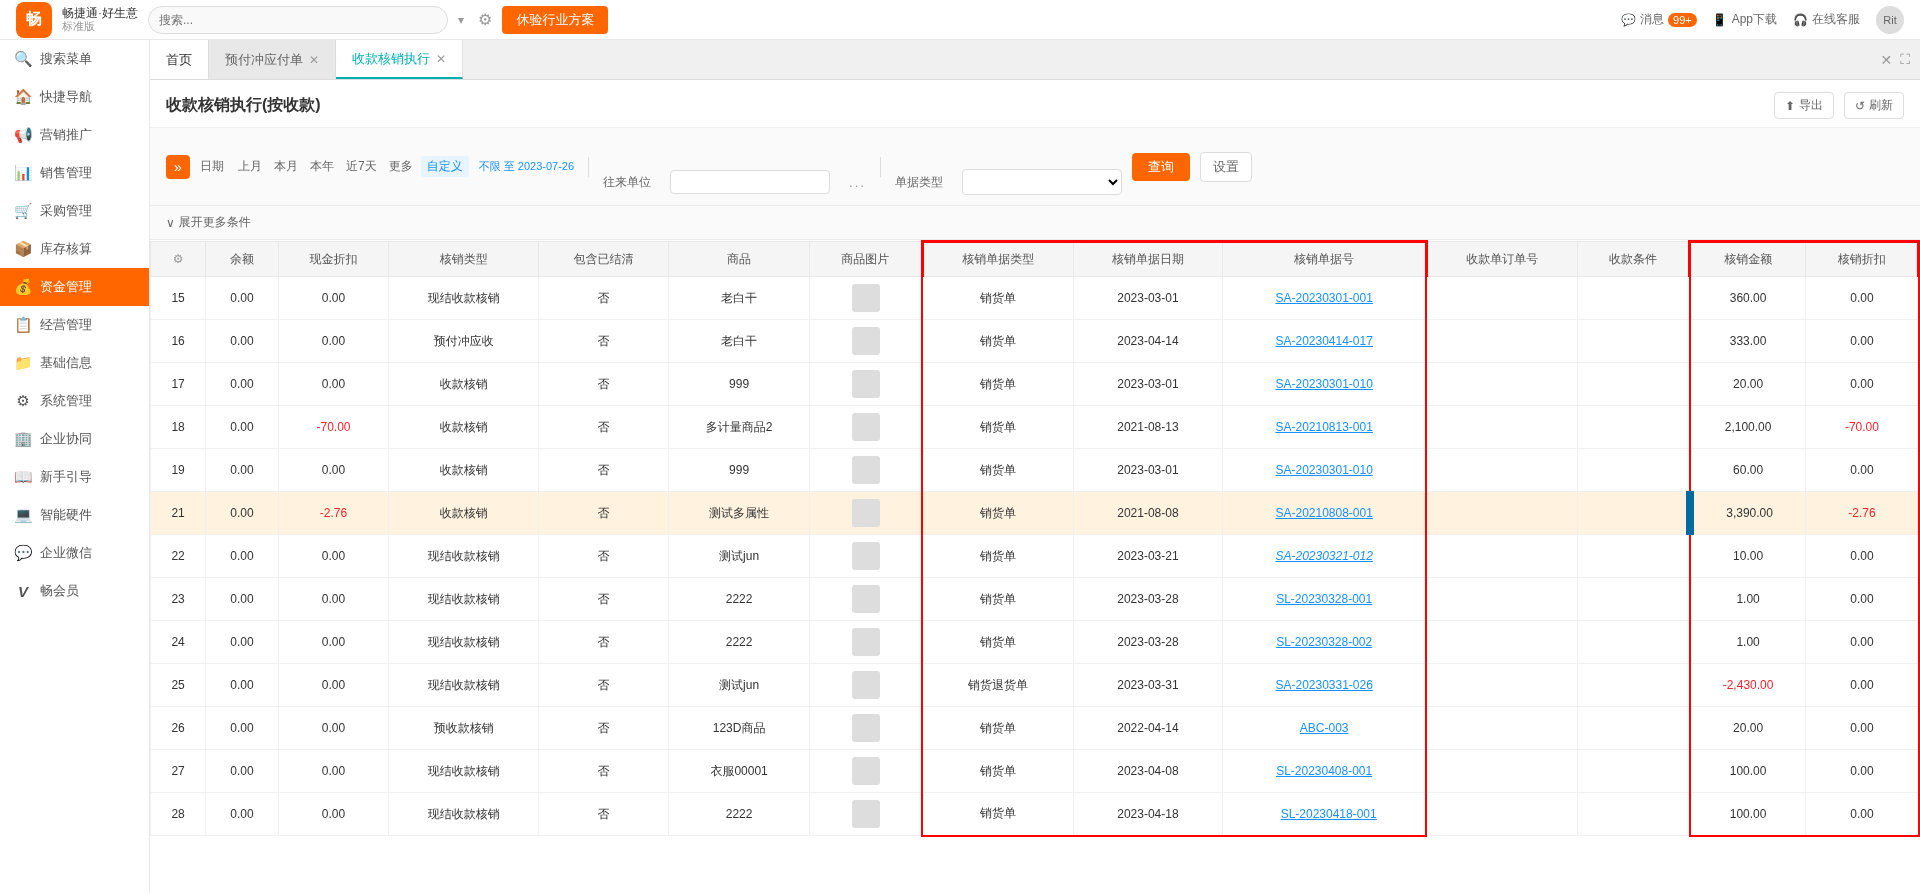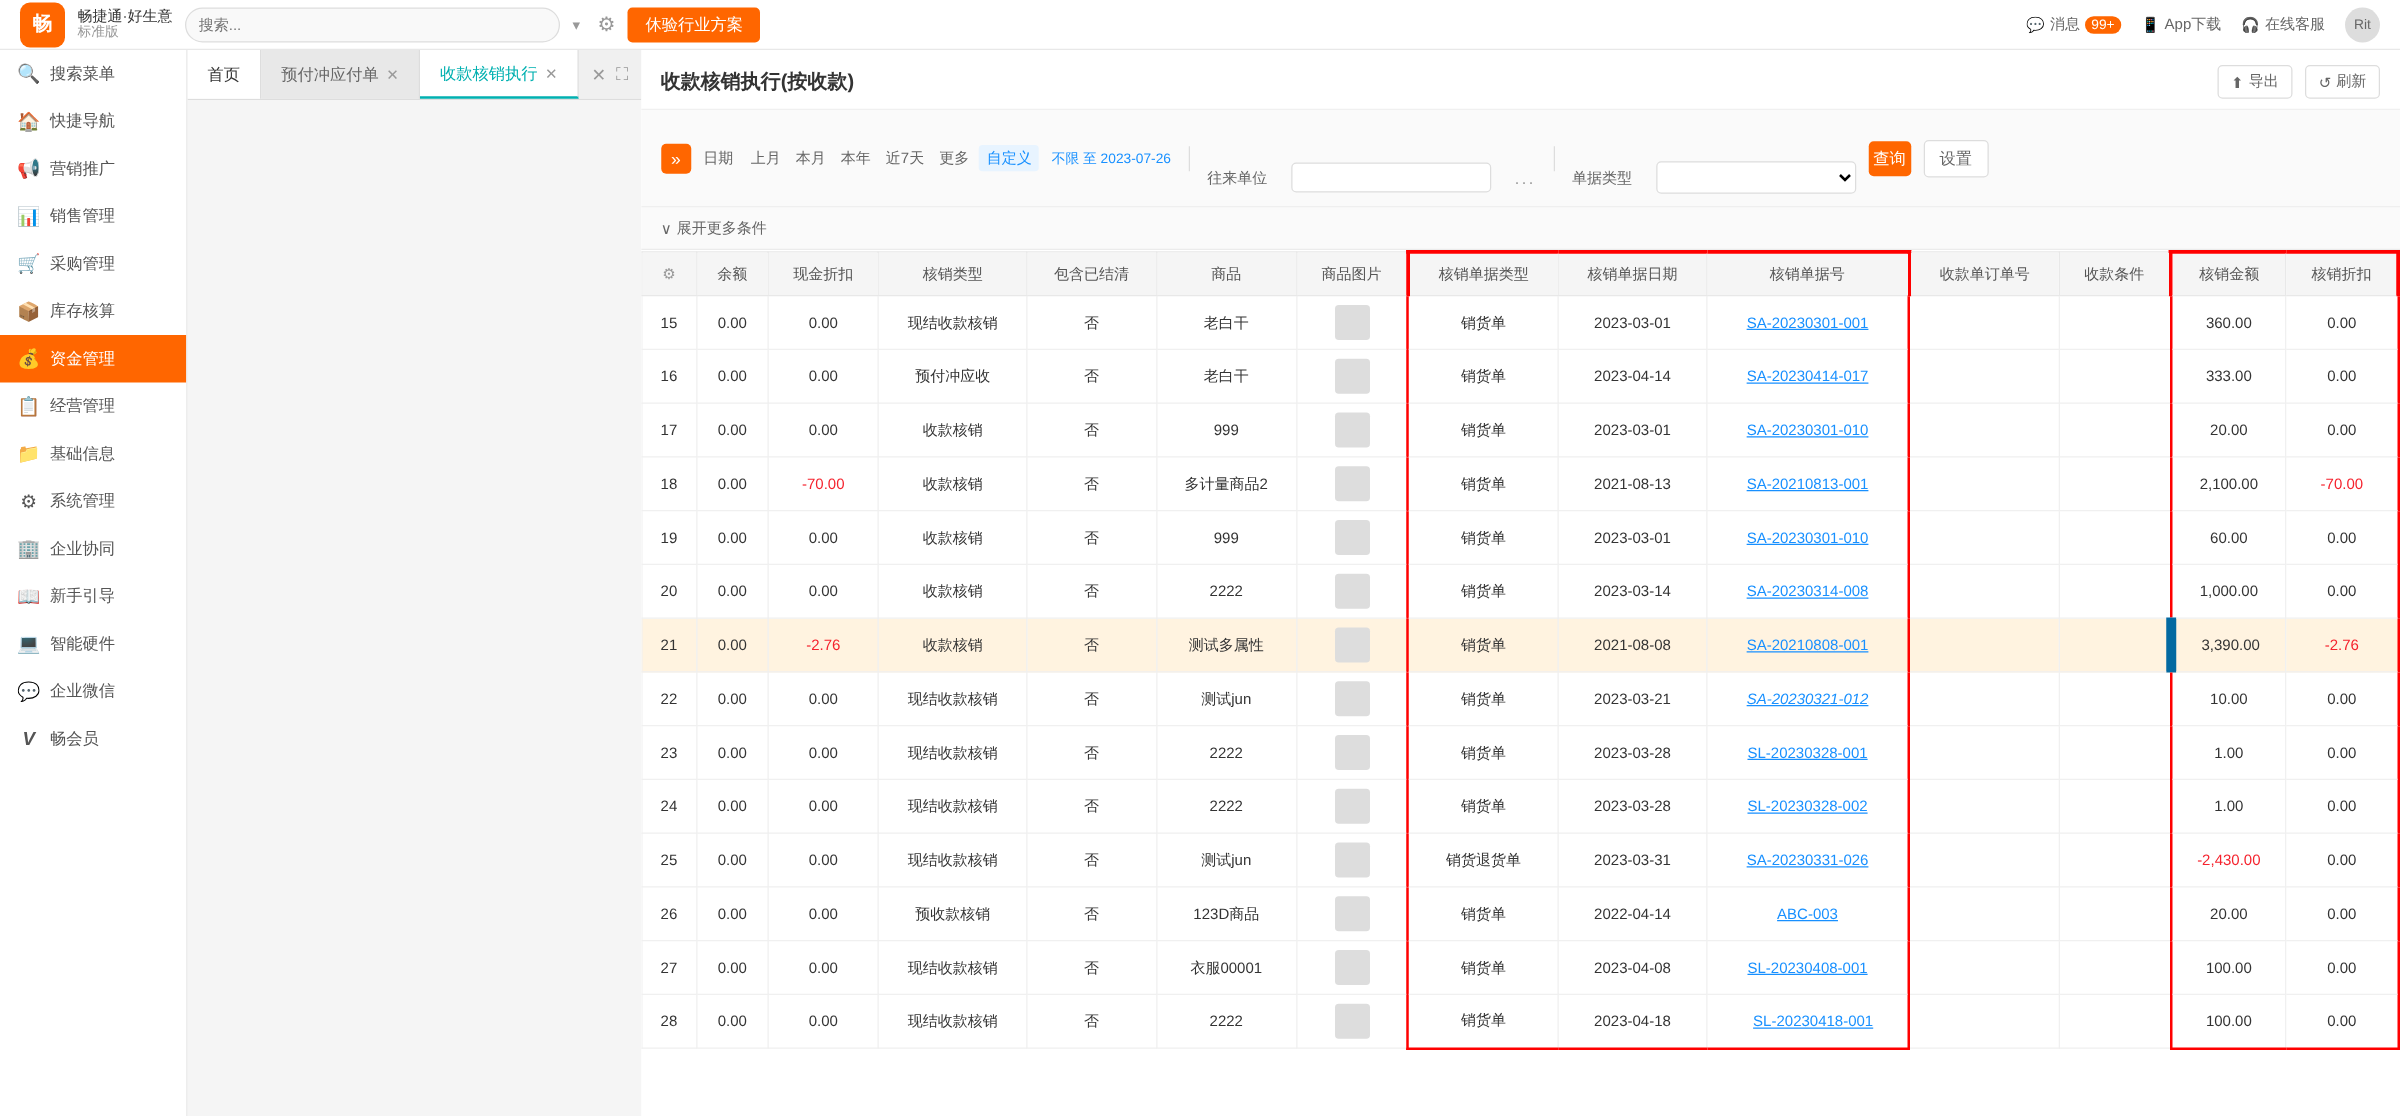--- a/index.html
+++ b/index.html
@@ -69,21 +69,21 @@
       gap: 8px;
       padding: 10px 14px;
       cursor: pointer;
       color: #555;
       font-size: 13px;
     }
     .sidebar-item.active { background: #ff6600; color: #fff; border-radius: 0; }
     .sidebar-item .si-icon { font-size: 15px; width: 18px; text-align: center; }
 
     
-    .content-area { flex: 1; display: flex; flex-direction: row; overflow: hidden; justify-content: center; }
+    .content-area { flex: 1; display: flex; flex-direction: column; overflow: hidden; justify-content: center; }
 
     
     .tab-bar {
       height: 40px;
       background: #f0f0f0;
       display: flex;
       align-items: stretch;
       border-bottom: 1px solid #ddd;
       padding-left: 0;
     }
@@ -157,21 +157,21 @@
       border: 1px solid #ddd; border-radius: 4px; padding: 4px 8px;
       font-size: 12px; width: 160px; background: #fff;
     }
     .filter-dots { color: #999; letter-spacing: 2px; }
     .filter-select {
       border: 1px solid #ddd; border-radius: 4px; padding: 4px 8px;
       font-size: 12px; width: 160px; background: #fff; cursor: pointer;
     }
     .query-btn {
       background: #ff6600; color: #fff; border: none; border-radius: 4px;
-      padding: 5px 4px; font-size: 13px; cursor: pointer;
+      padding: 5px 16px; font-size: 13px; cursor: pointer;
     }
     .settings-btn {
       background: #fff; color: #666; border: 1px solid #ddd; border-radius: 4px;
       padding: 5px 12px; font-size: 13px; cursor: pointer;
     }
     .expand-more {
       display: flex; align-items: center; gap: 4px;
       font-size: 12px; color: #666; cursor: pointer; padding: 4px 0;
     }
 
@@ -492,36 +492,20 @@
                 <td>999</td>
                 <td><div style="width: 28px; height: 28px; background: rgb(221, 221, 221); border-radius: 3px; display: inline-block; vertical-align: middle;"></div></td>
                 <td style="border-left: 2px solid red;">销货单</td>
                 <td>2023-03-01</td>
                 <td class="link" style="border-right: 2px solid red;">SA-20230301-010</td>
                 <td></td>
                 <td></td>
                 <td style="border-left: 2px solid red;">60.00</td>
                 <td style="border-right: 2px solid red;">0.00</td>
               </tr>
-              <tr>
-                <td>20</td>
-                <td>0.00</td>
-                <td>0.00</td>
-                <td>收款核销</td>
-                <td>否</td>
-                <td>2222</td>
-                <td><div style="width: 28px; height: 28px; background: rgb(221, 221, 221); border-radius: 3px; display: inline-block; vertical-align: middle;"></div></td>
-                <td style="border-left: 2px solid red;">销货单</td>
-                <td>2023-03-14</td>
-                <td class="link" style="border-right: 2px solid red;">SA-20230314-008</td>
-                <td></td>
-                <td></td>
-                <td style="border-left: 2px solid red;">1,000.00</td>
-                <td style="border-right: 2px solid red;">0.00</td>
-              </tr>
               <tr class="highlighted">
                 <td>21</td>
                 <td>0.00</td>
                 <td class="red">-2.76</td>
                 <td>收款核销</td>
                 <td>否</td>
                 <td>测试多属性</td>
                 <td><div style="width: 28px; height: 28px; background: rgb(221, 221, 221); border-radius: 3px; display: inline-block; vertical-align: middle;"></div></td>
                 <td style="border-left: 2px solid red;">销货单</td>
                 <td>2021-08-08</td>

